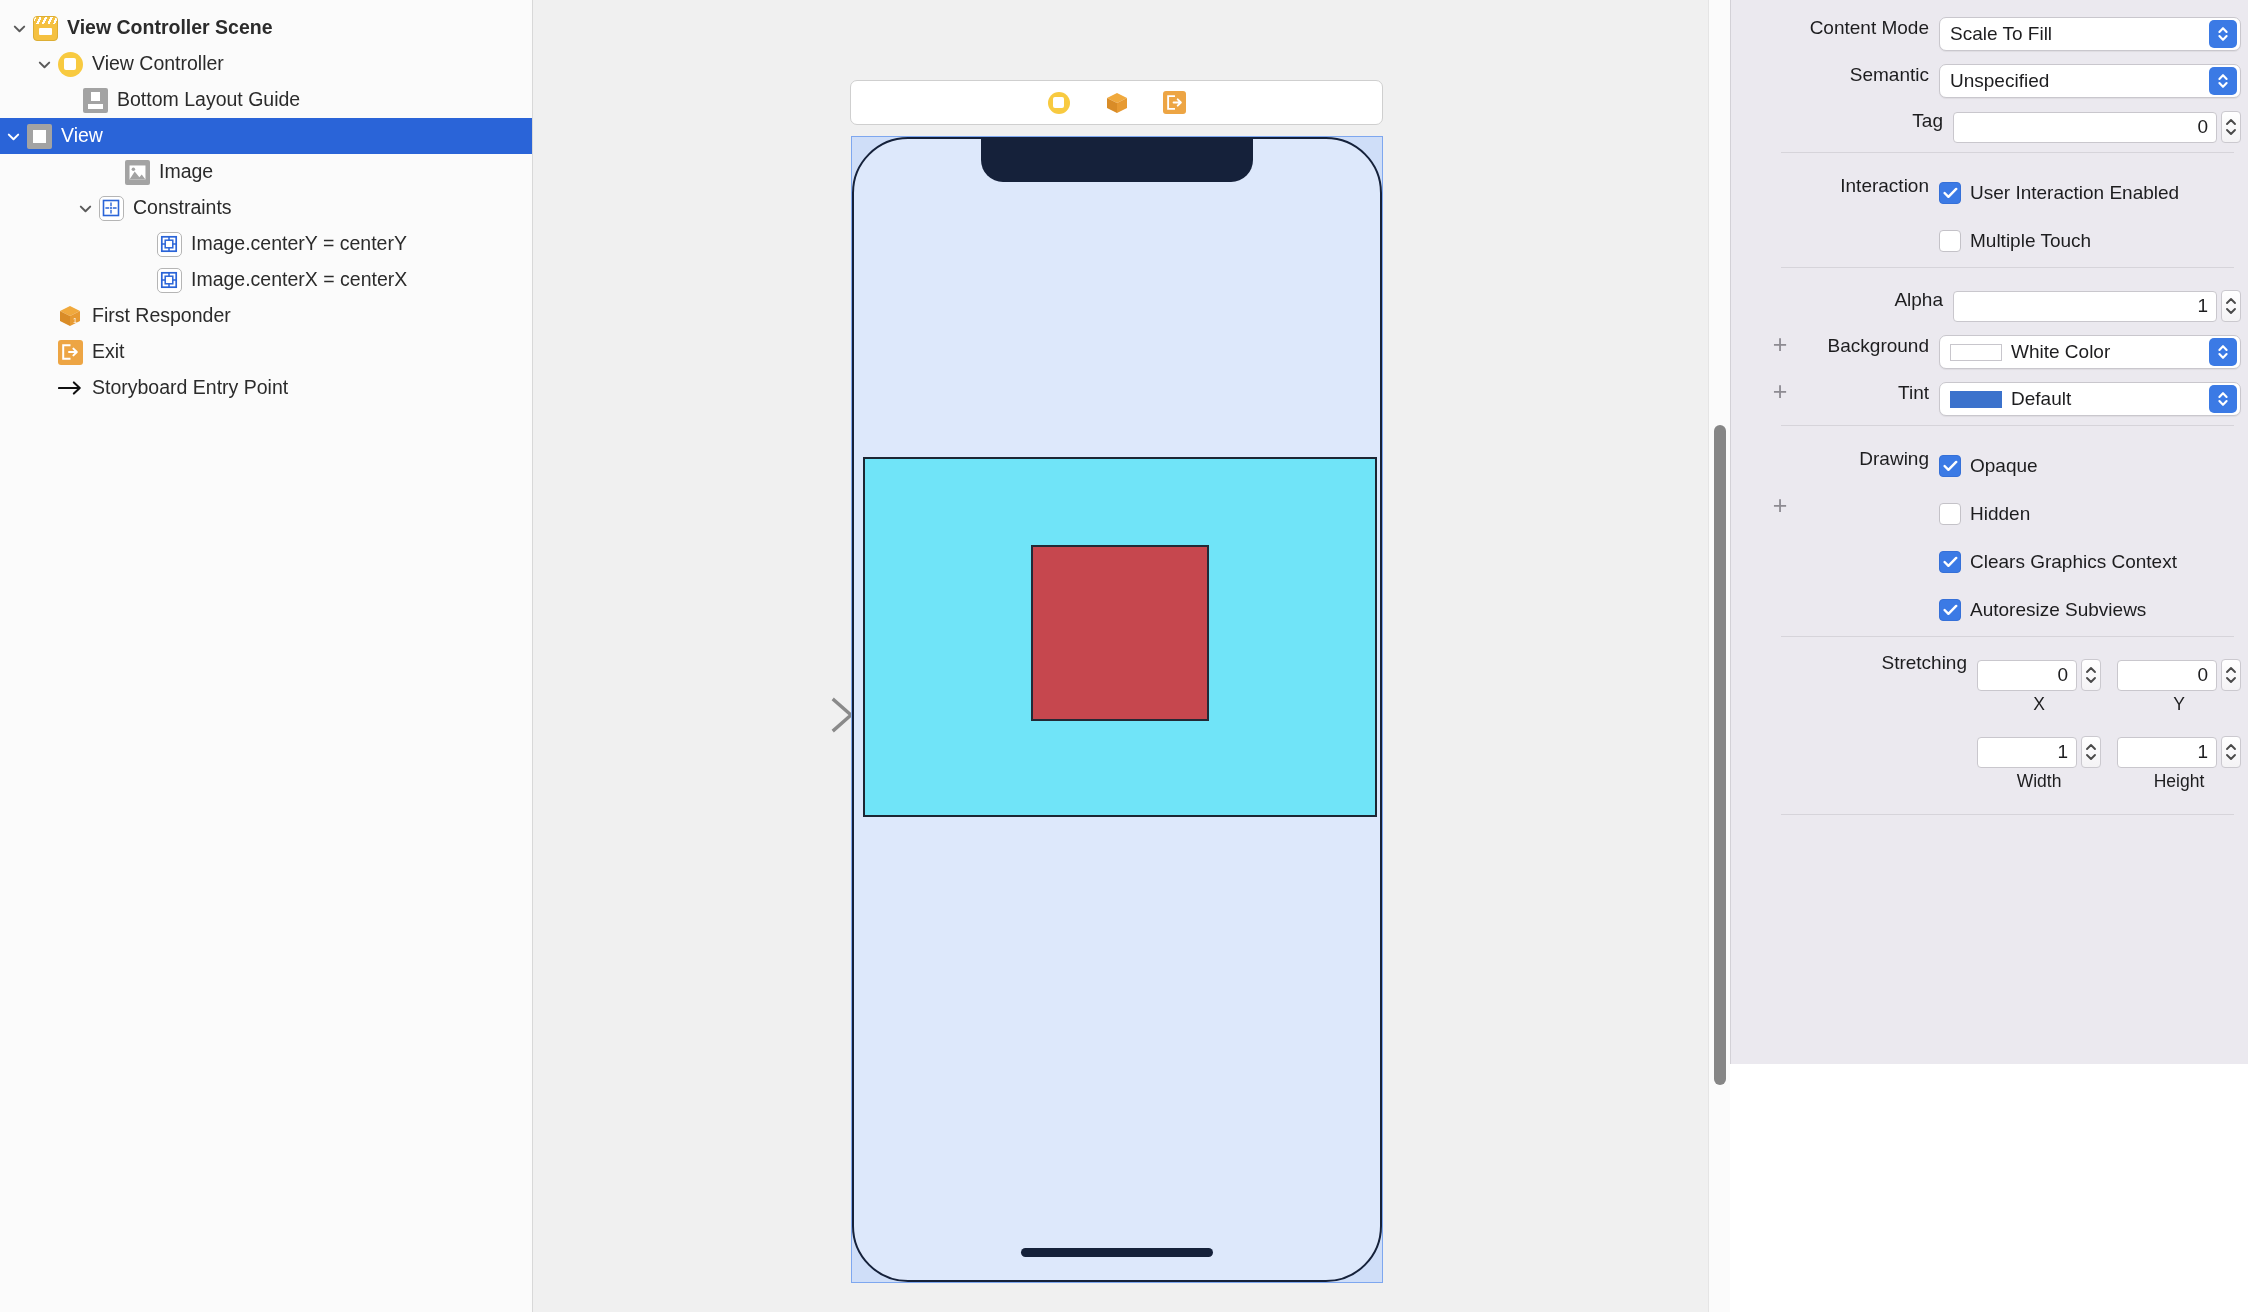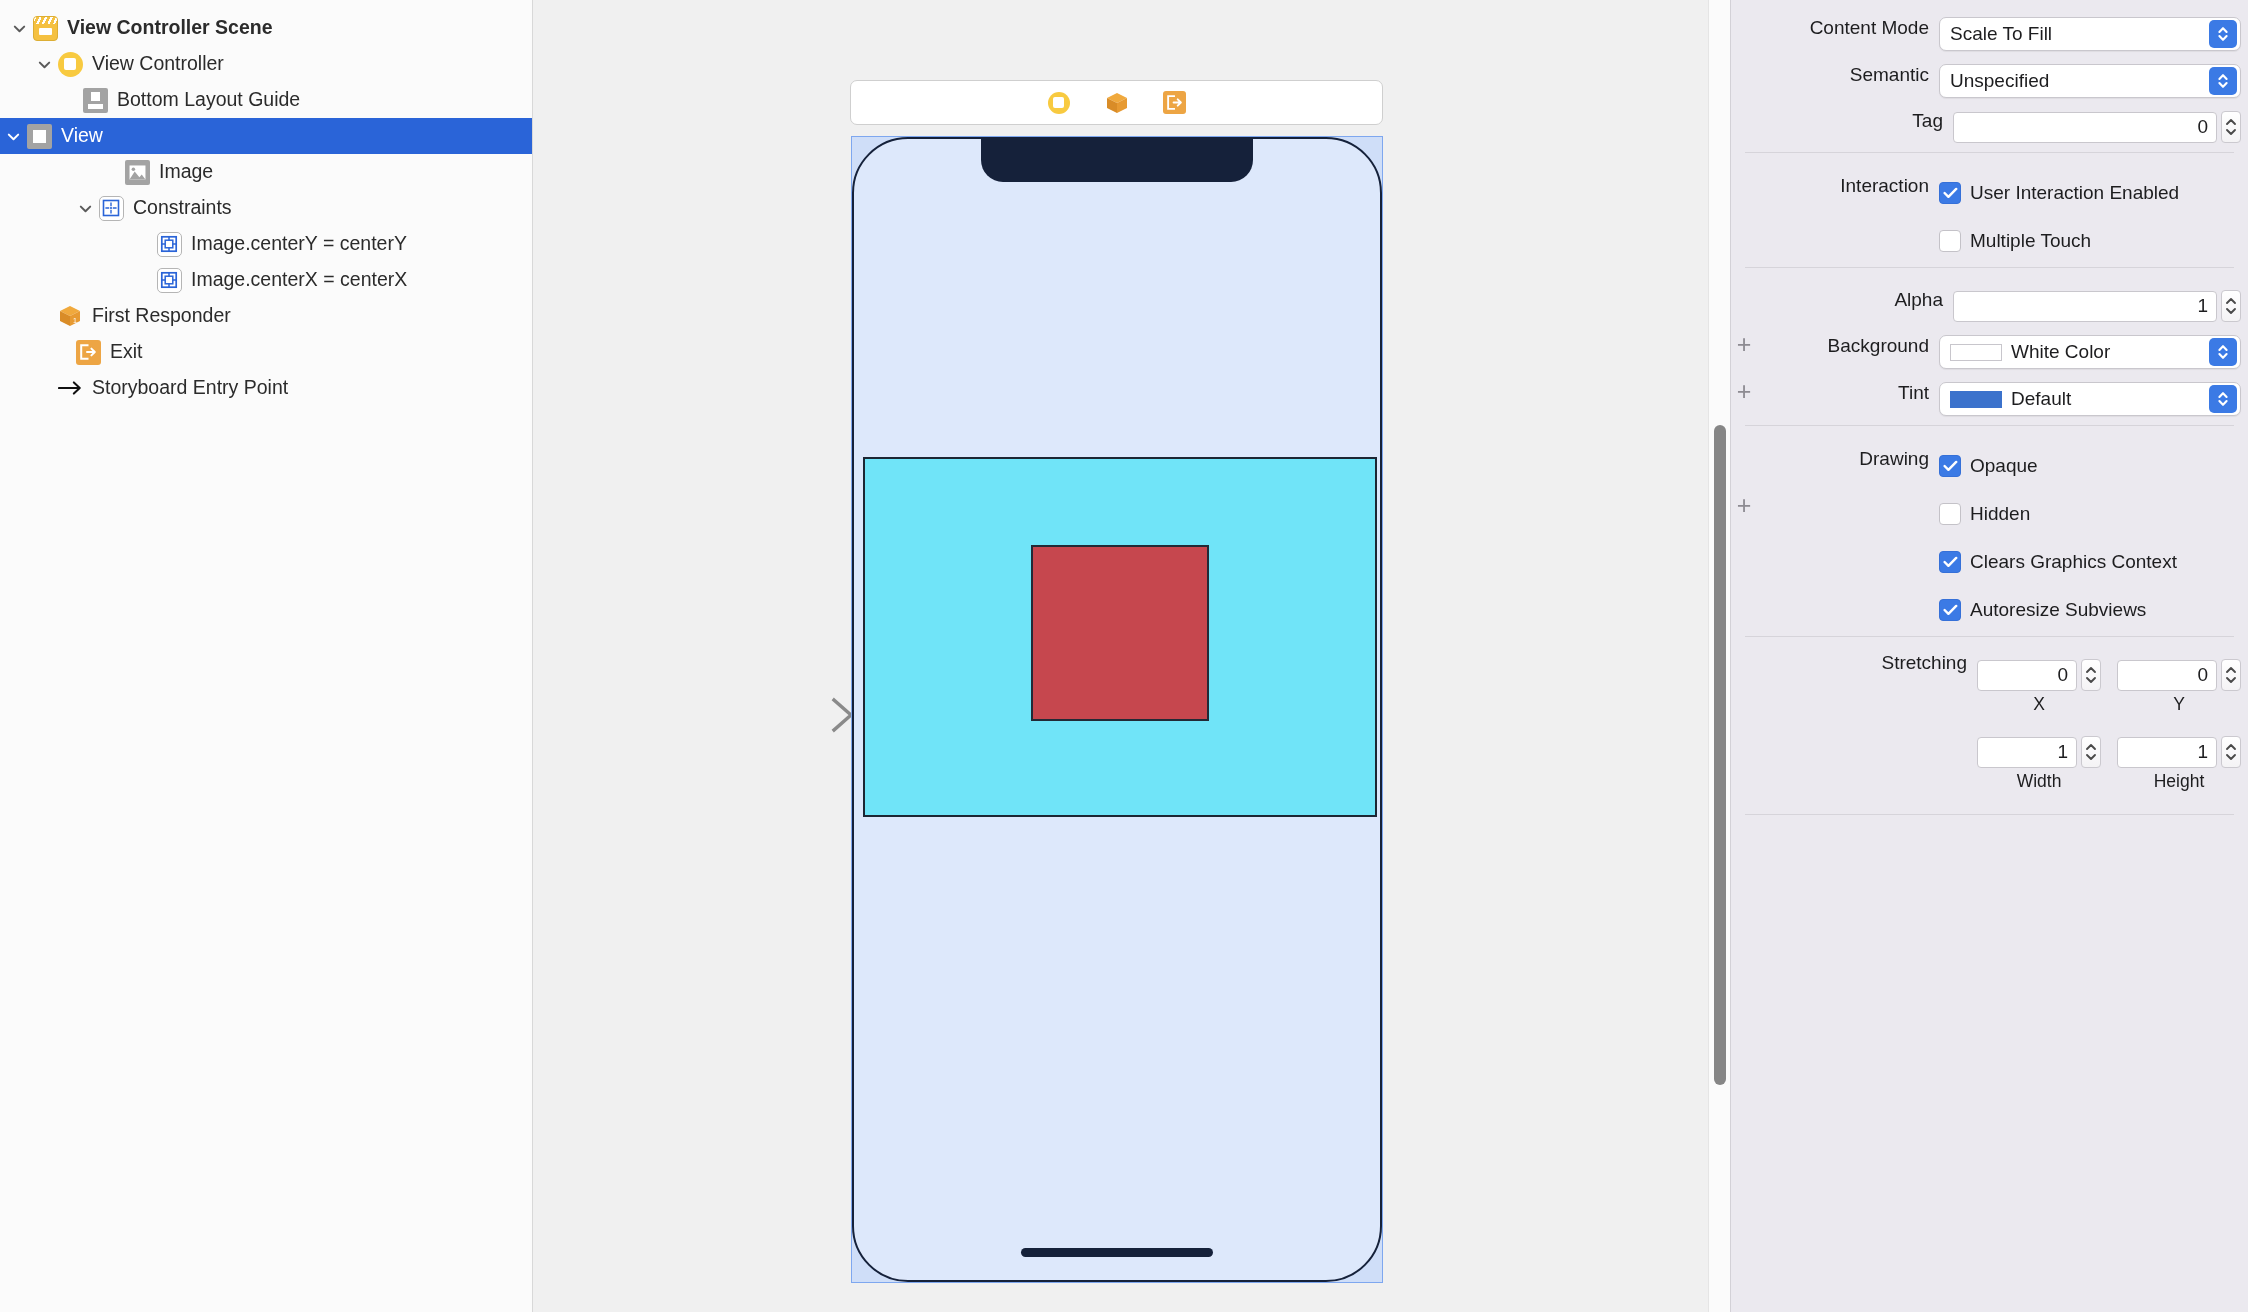--- a/index.html
+++ b/index.html
@@ -222,27 +222,28 @@
     position: absolute;
     left: 5px; top: 425px;
     width: 12px; height: 660px;
     background: #868686;
     border-radius: 6px;
   }
 
   
   .inspector {
     position: relative;
-    width: 518px; height: 1312px;
+    width: 518px; height: 1064px;
     flex: 0 0 518px;
     background: #ebe9ef;
     border-left: 1px solid #d3d1d7;
     padding-top: 4px;
     font-size: 19px;
     color: #1d1d1f;
+    padding-left: 36px;
   }
   .row {
     display: flex;
     align-items: center;
     min-height: 42px;
     padding: 0 7px 0 0;
   }
   .plus {
     width: 26px; flex: 0 0 26px;
     text-align: center;
@@ -440,21 +441,21 @@
             <path d="M12 2 L22 7 L12 12 L2 7 Z" fill="#f0a93d"></path>
             <path d="M2 7 L12 12 L12 22 L2 17 Z" fill="#d98c27"></path>
             <path d="M22 7 L12 12 L12 22 L22 17 Z" fill="#e79a32"></path>
             <text x="15" y="19" font-size="7" fill="#ffffff" font-family="Liberation Sans, sans-serif">1</text>
           </svg>
         </span>
       </span>
       <span class="lbl">First Responder</span>
     </div>
 
-    <div class="tree-row" style="padding-left:49px">
+    <div class="tree-row" style="padding-left:31px">
       <span class="twisty empty"></span>
       <span class="ico">
         <span class="ic-exit">
           <svg width="18" height="16" viewBox="0 0 18 16">
             <path d="M9.5 1.2 H2.2 V14.8 H9.5" fill="none" stroke="#ffffff" stroke-width="2"></path>
             <path d="M8 8 H15.5 M12.4 4.6 L15.8 8 L12.4 11.4" fill="none" stroke="#ffffff" stroke-width="2" stroke-linecap="round" stroke-linejoin="round"></path>
           </svg>
         </span>
       </span>
       <span class="lbl">Exit</span>

